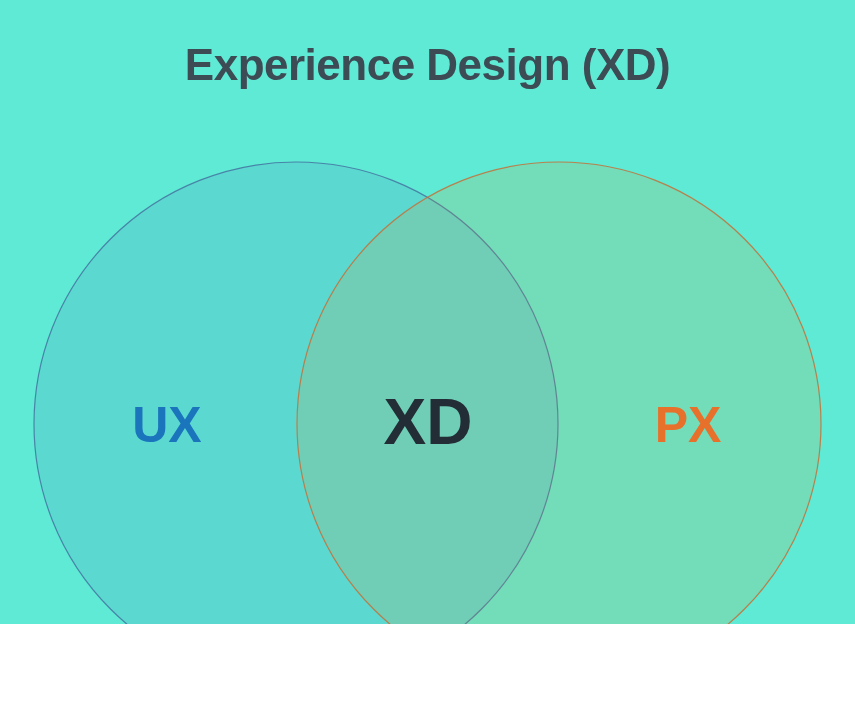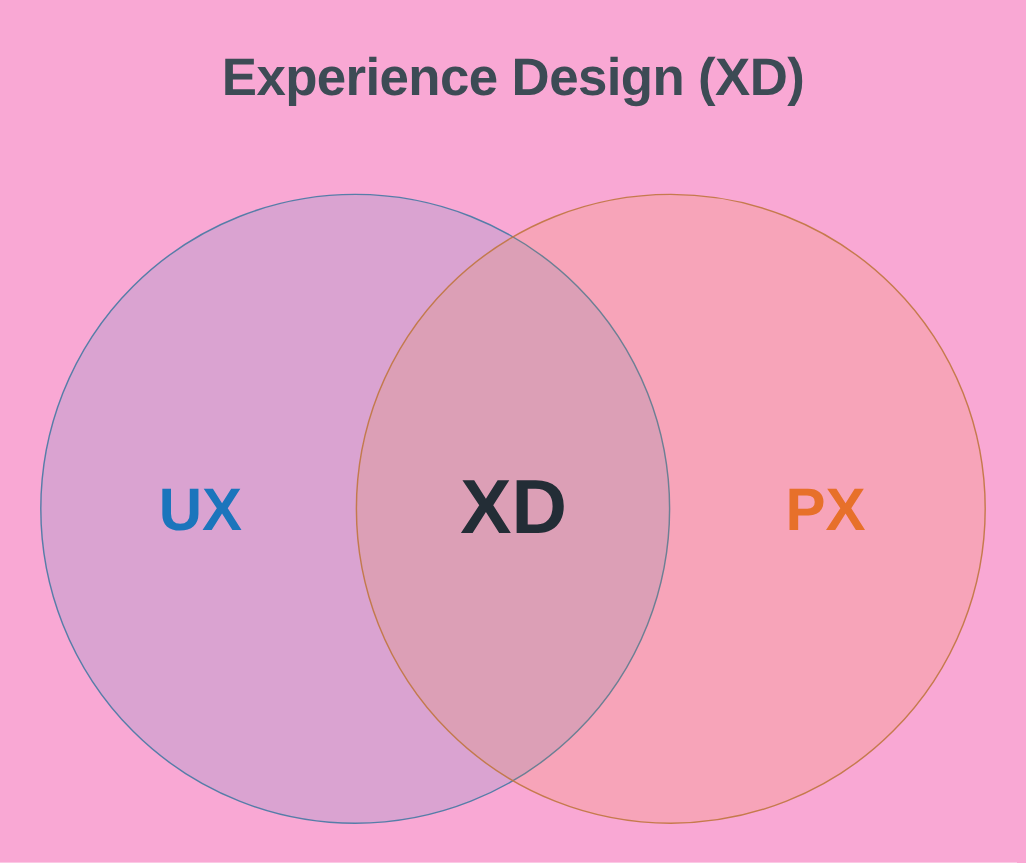--- a/index.html
+++ b/index.html
@@ -4,22 +4,22 @@
 <style>
   html, body {
     margin: 0;
     padding: 0;
     background: #ffffff;
     font-family: "Liberation Sans", sans-serif;
   }
   .page {
     position: relative;
     width: 855px;
-    height: 719px;
-    background: #f9a8d4;
+    height: 624px;
+    background: #5eead4;
     overflow: hidden;
   }
   .diagram-title {
     position: absolute;
     top: 40px;
     left: 0;
     width: 855px;
     margin: 0;
     text-align: center;
     font-size: 44px;

